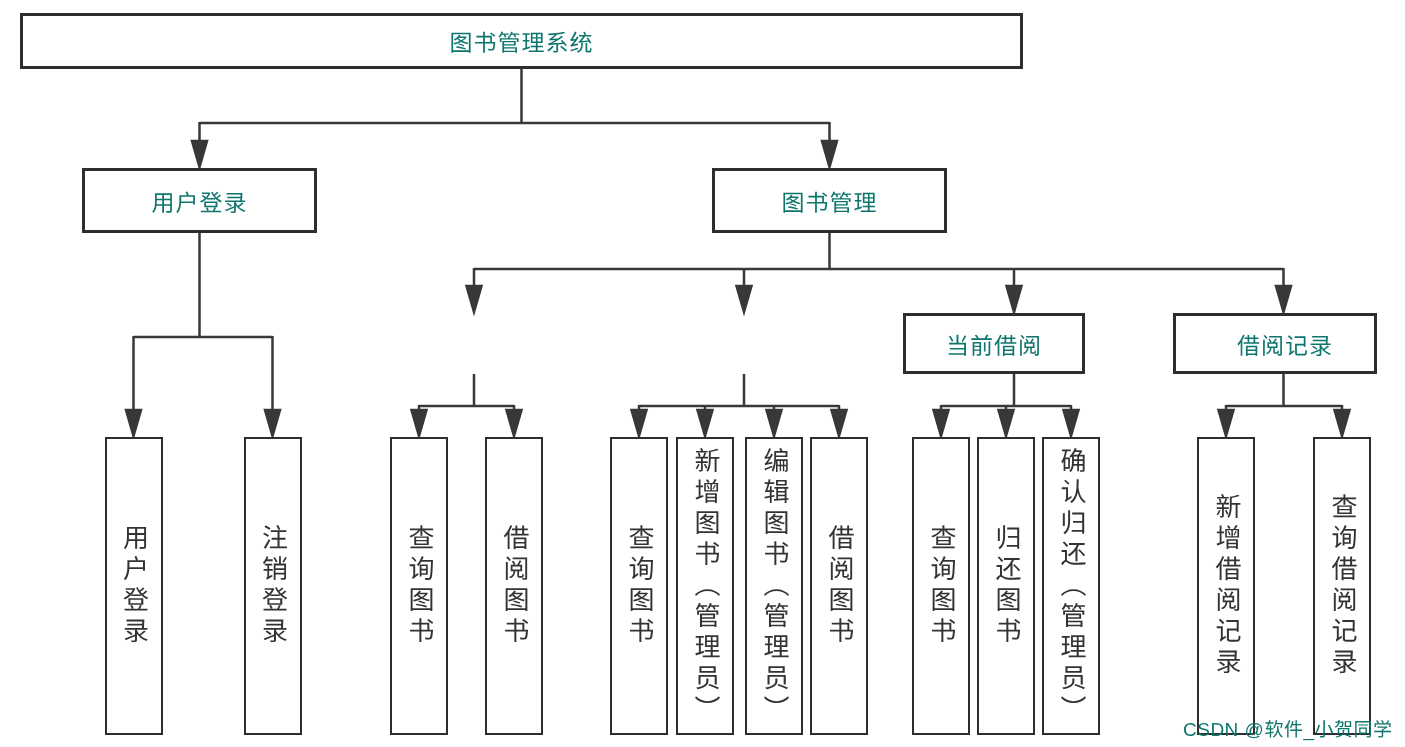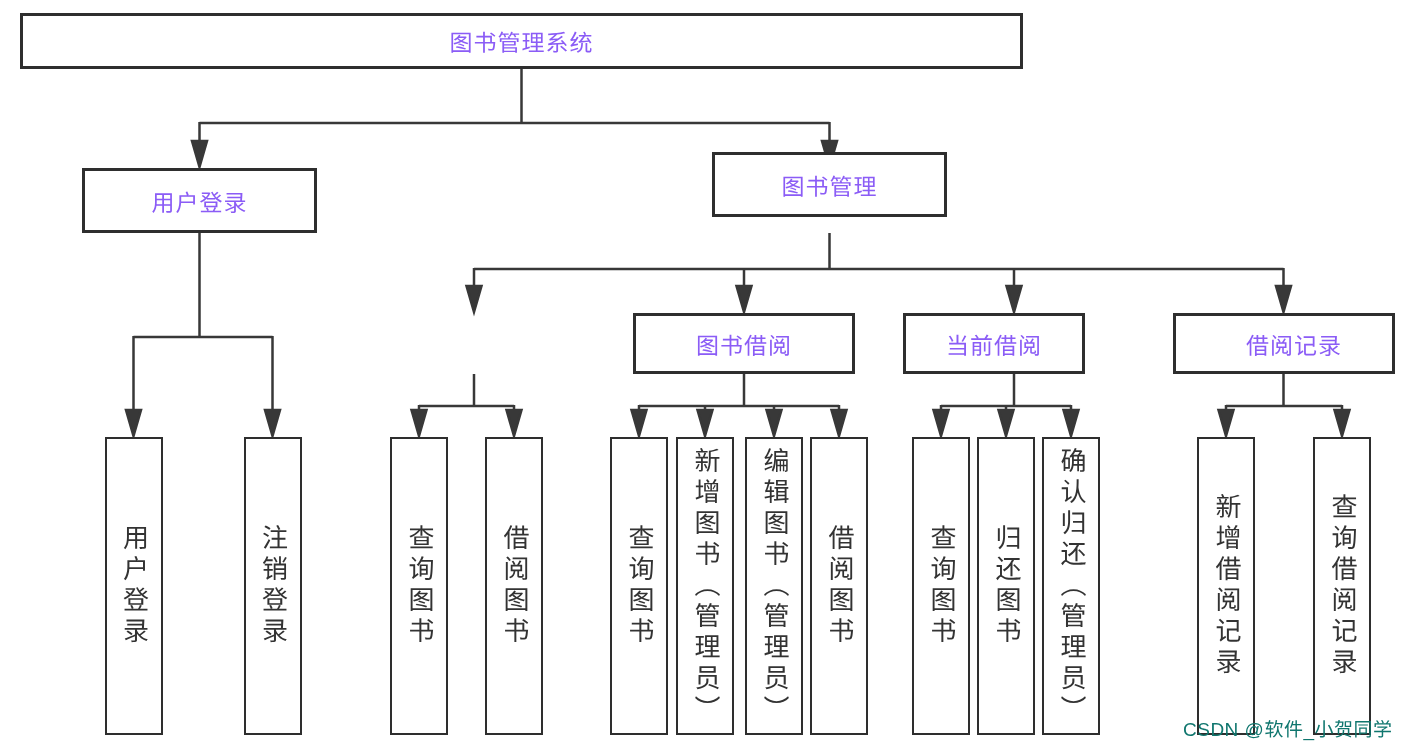--- a/index.html
+++ b/index.html
@@ -22,21 +22,21 @@
     pointer-events: none;
   }
   .hbox {
     position: absolute;
     box-sizing: border-box;
     background: #ffffff;
     border: 3px solid #2e2e2e;
     display: flex;
     align-items: center;
     justify-content: center;
-    color: #8b5cf6;
+    color: #0f766e;
     font-size: 23px;
     letter-spacing: 1px;
     z-index: 2;
   }
   .vbox {
     position: absolute;
     box-sizing: border-box;
     width: 58px;
     height: 298px;
     top: 437px;
@@ -122,31 +122,28 @@
     </g>
   </svg>
 
   <div class="hbox" style="left:20px; top:13px; width:1003px; height:56px;">
     <span>图书管理系统</span>
   </div>
 
   <div class="hbox" style="left:82px; top:168px; width:235px; height:65px;">
     <span>用户登录</span>
   </div>
-  <div class="hbox" style="left:712px; top:152px; width:235px; height:65px;text-align:right;">
+  <div class="hbox" style="left:712px; top:168px; width:235px; height:65px;text-align:right;">
     <span>图书管理</span>
   </div>
 
-  <div class="hbox" style="left:633px; top:313px; width:222px; height:61px;">
-    <span>图书借阅</span>
-  </div>
   <div class="hbox" style="left:903px; top:313px; width:182px; height:61px;">
     <span>当前借阅</span>
   </div>
-  <div class="hbox" style="left:1173px; top:313px; width:222px; height:61px;padding-left:20px;">
+  <div class="hbox" style="left:1173px; top:313px; width:204px; height:61px;padding-left:20px;">
     <span>借阅记录</span>
   </div>
 
   <div class="vbox" style="left:104.5px;">
     <span class="vtext">用户登录</span>
   </div>
   <div class="vbox" style="left:243.5px;">
     <span class="vtext">注销登录</span>
   </div>
   <div class="vbox" style="left:390px;">

